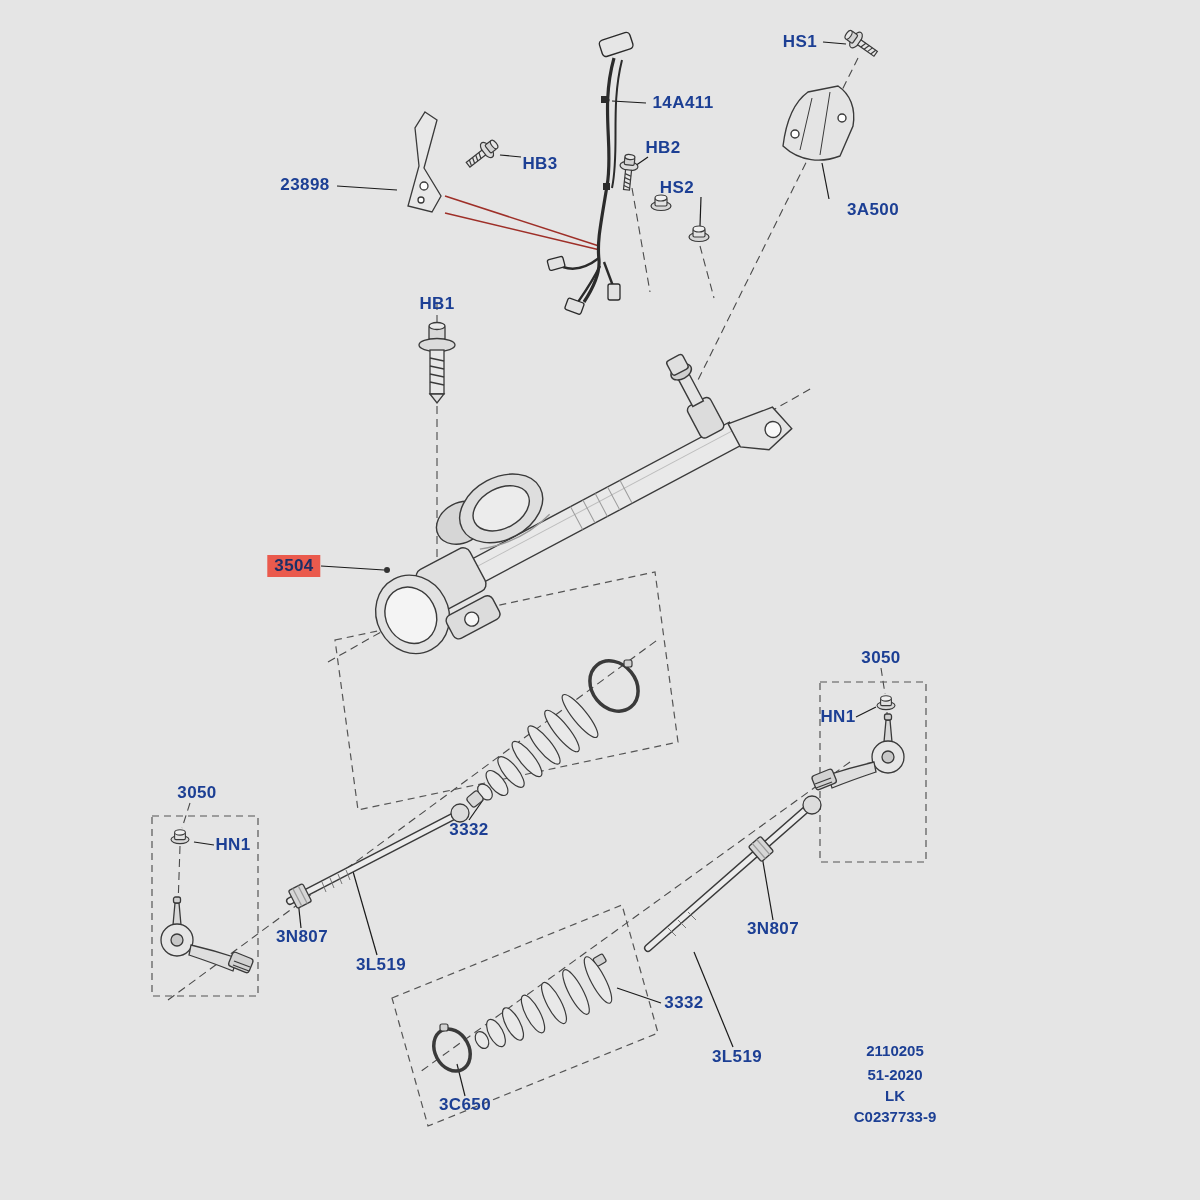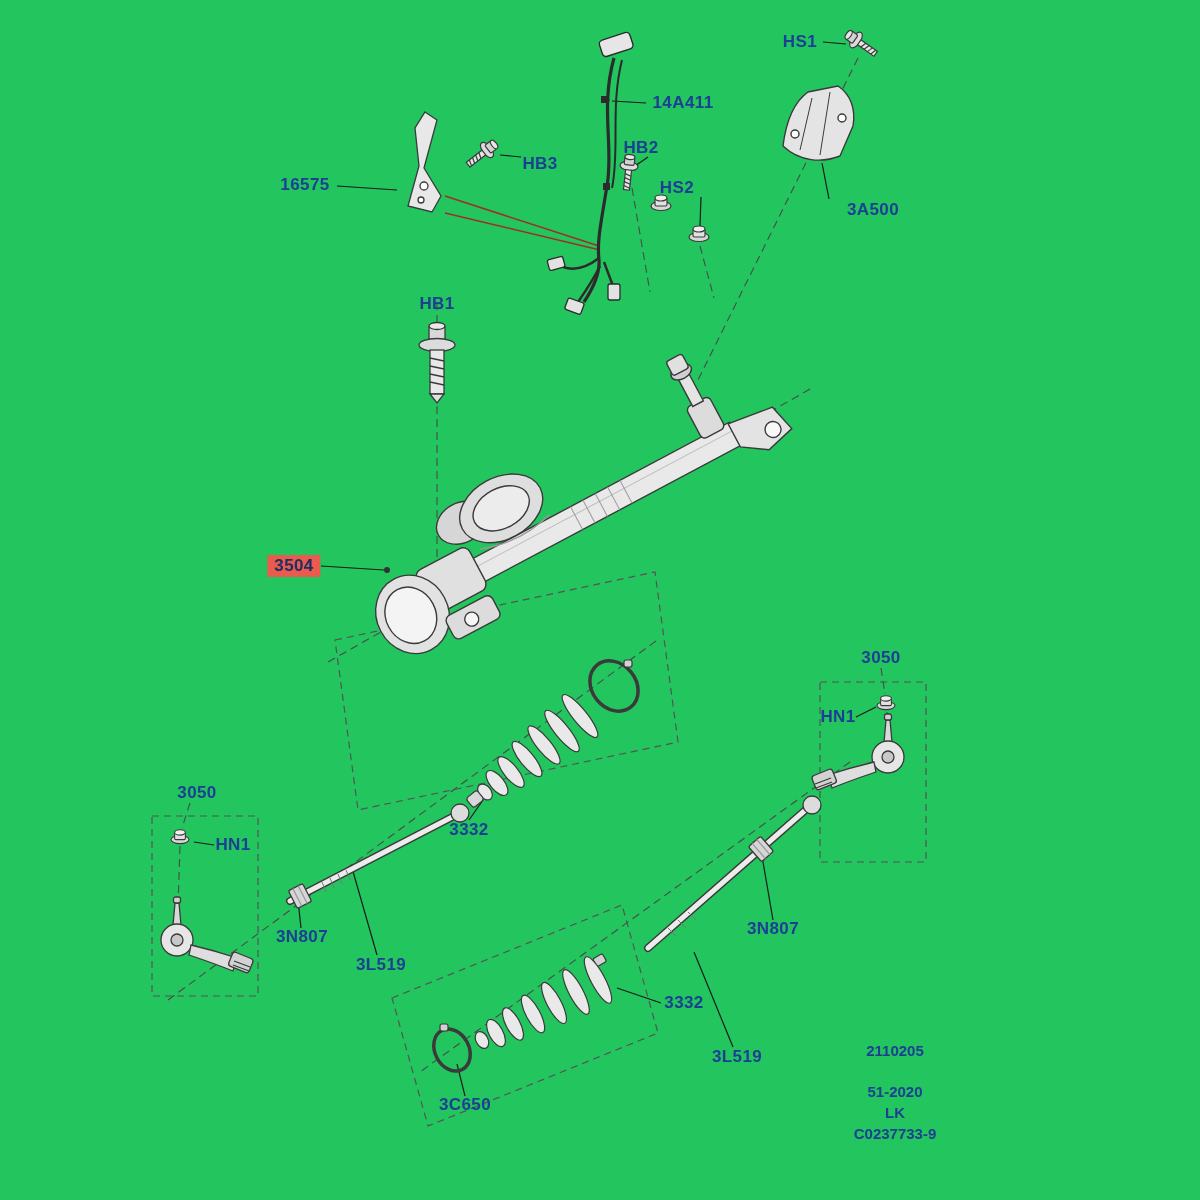--- a/index.html
+++ b/index.html
@@ -1,34 +1,34 @@
 <!DOCTYPE html>
 <html style="--label-color: #1c3f94; --highlight-color: #ea5a4d;"><head>
 <meta charset="utf-8">
 <style>
   html,body{margin:0;padding:0;background:#fff;}
   .canvas{
-    position:relative;width:1200px;height:1200px;background:#22c55e;
+    position:relative;width:1200px;height:1200px;background:#e5e5e5;
     font-family:"Liberation Sans","DejaVu Sans",sans-serif;overflow:hidden;
   }
   .art{position:absolute;left:0;top:0;}
   .lbl{
     position:absolute;transform:translate(-50%,-50%);
     color:var(--label-color,#1c3f94);font-weight:bold;font-size:17px;
     letter-spacing:.4px;white-space:nowrap;z-index:5;
   }
   .lbl.hl{
     background:var(--highlight-color,#ea5a4d);
     padding:1px 7px;color:#1d2f66;
   }
   .footer{
     position:absolute;left:815px;top:1040px;width:160px;text-align:center;
     color:var(--label-color,#1c3f94);font-weight:bold;font-size:15px;line-height:21px;z-index:5;
   }
-  .footer div:first-child{margin-bottom:20px;}
+  .footer div:first-child{margin-bottom:3px;}
 </style>
 </head>
 <body>
 
 <div class="canvas">
 
   <svg class="art" width="1200" height="1200" viewBox="0 0 1200 1200">
     <defs>
       <g id="boltsm">
         <ellipse cx="0" cy="0" rx="9" ry="4.5" fill="#dcdcdc"></ellipse>
@@ -243,23 +243,23 @@
       <ellipse cx="496" cy="1033" rx="7" ry="15" transform="rotate(-28 496 1033)"></ellipse>
       <ellipse cx="482" cy="1040" rx="6" ry="9" transform="rotate(-28 482 1040)"></ellipse>
       <ellipse cx="452" cy="1050" rx="17" ry="22" transform="rotate(-28 452 1050)" fill="none" stroke-width="3.5"></ellipse>
       <rect x="440" y="1024" width="8" height="7" rx="2" fill="#d2d2d2"></rect>
     </g>
   </svg>
 
   <div class="lbl" style="left:800px;top:42px">HS1</div>
   <div class="lbl" style="left:683px;top:103px">14A411</div>
   <div class="lbl" style="left:540px;top:164px">HB3</div>
-  <div class="lbl" style="left:641px;top:148px">HB2</div>
+  <div class="lbl" style="left:663px;top:148px">HB2</div>
   <div class="lbl" style="left:677px;top:188px">HS2</div>
-  <div class="lbl" style="left:305px;top:185px">16575</div>
+  <div class="lbl" style="left:305px;top:185px">23898</div>
   <div class="lbl" style="left:873px;top:210px">3A500</div>
   <div class="lbl" style="left:437px;top:304px">HB1</div>
   <div class="lbl hl" style="left:294px;top:566px">3504</div>
   <div class="lbl" style="left:881px;top:658px">3050</div>
   <div class="lbl" style="left:838px;top:717px">HN1</div>
   <div class="lbl" style="left:469px;top:830px">3332</div>
   <div class="lbl" style="left:197px;top:793px">3050</div>
   <div class="lbl" style="left:233px;top:845px">HN1</div>
   <div class="lbl" style="left:302px;top:937px">3N807</div>
   <div class="lbl" style="left:381px;top:965px">3L519</div>

